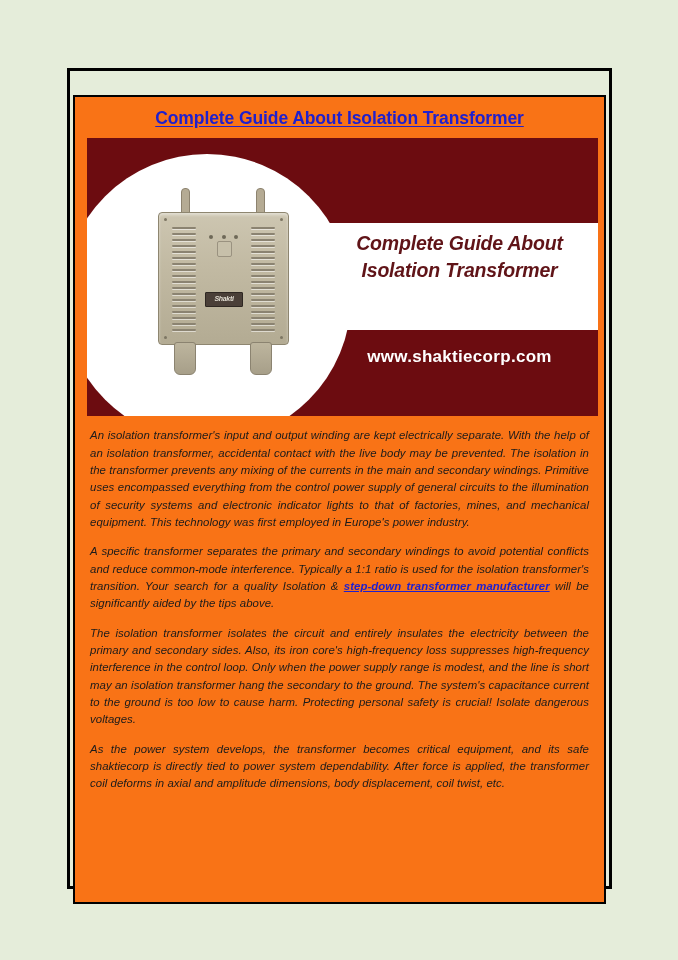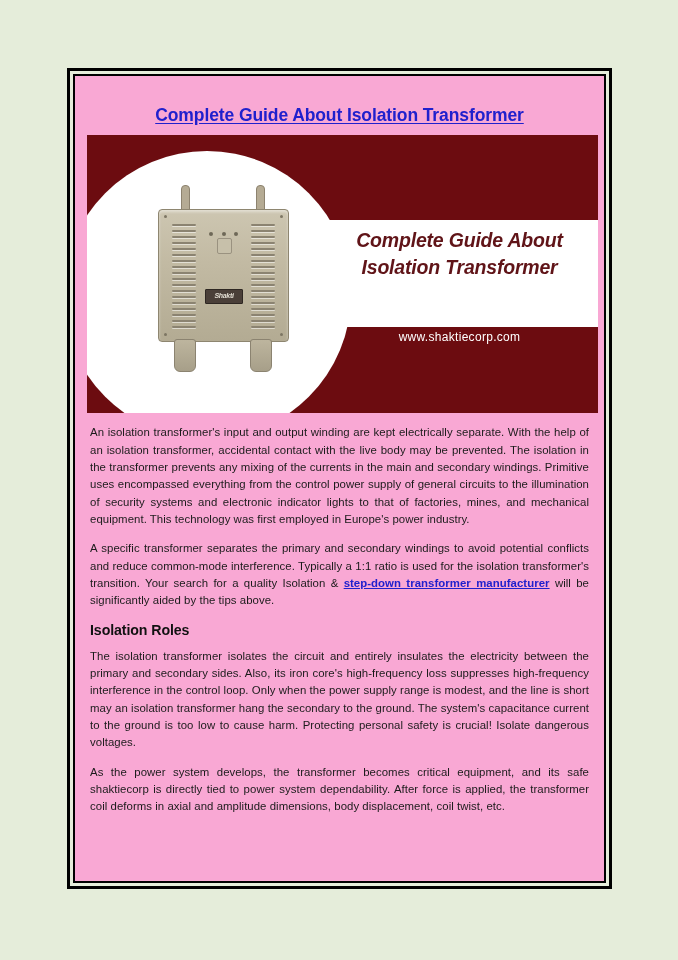--- a/index.html
+++ b/index.html
@@ -25,23 +25,24 @@
     box-sizing: border-box;
     border: 3px solid #000000;
     background: #e5edda;
     padding: 3px;
   }
   #doc-frame-inner {
     box-sizing: border-box;
     width: 100%;
     height: 100%;
     border: 2px solid #000000;
-    background: #f9a8d4;
-    padding: 22px 12px 0 12px;
+    background: #f97316;
+    padding: 4px 12px 0 12px;
     position: relative;
+    margin-top: 21px;
   }
 
   
   #page-title {
     text-align: center;
     font-size: 17.5px;
     font-weight: bold;
     color: #2020cd;
     text-decoration: underline;
     text-underline-offset: 2px;
@@ -85,25 +86,25 @@
     font-size: 19.5px;
     font-style: italic;
     font-weight: bold;
     color: #601418;
     line-height: 1.38;
     letter-spacing: -0.2px;
   }
   #banner-url {
     position: absolute;
     left: 250px;
-    top: 195px;
+    top: 209px;
     width: 245px;
     text-align: center;
-    font-size: 12px;
-    font-weight: normal;
+    font-size: 17px;
+    font-weight: bold;
     color: #ffffff;
     letter-spacing: 0.3px;
   }
 
   
   #transformer {
     position: absolute;
     left: 68px;
     top: 50px;
     width: 135px;
@@ -204,20 +205,21 @@
   .tf-screw {
     position: absolute;
     width: 3px; height: 3px;
     border-radius: 50%;
     background: #7d7663;
   }
 
   
   #article {
     padding: 11px 3px 0 3px;
+    font-style: italic;
   }
   .para {
     font-size: 11.4px;
     line-height: 1.52;
     color: #1b1b1b;
     text-align: justify;
     margin: 0 0 12px 0;
     letter-spacing: 0.05px;
   }
   .section-heading {
@@ -317,21 +319,20 @@
       <div id="banner-url">www.shaktiecorp.com</div>
 
     </div>
 
     <div id="article">
 
       <p class="para">An isolation transformer's input and output winding are kept electrically separate. With the help of an isolation transformer, accidental contact with the live body may be prevented. The isolation in the transformer prevents any mixing of the currents in the main and secondary windings. Primitive uses encompassed everything from the control power supply of general circuits to the illumination of security systems and electronic indicator lights to that of factories, mines, and mechanical equipment. This technology was first employed in Europe's power industry.</p>
 
       <p class="para"><span>A specific transformer separates the primary and secondary windings to avoid potential conflicts and reduce common-mode interference. Typically a 1:1 ratio is used for the isolation transformer's transition. Your search for a quality Isolation &amp; </span><a class="inline-link" href="#">step-down transformer manufacturer</a><span> will be significantly aided by the tips above.</span></p>
 
-      <h2 class="section-heading">Isolation Roles</h2>
 
       <p class="para">The isolation transformer isolates the circuit and entirely insulates the electricity between the primary and secondary sides. Also, its iron core's high-frequency loss suppresses high-frequency interference in the control loop. Only when the power supply range is modest, and the line is short may an isolation transformer hang the secondary to the ground. The system's capacitance current to the ground is too low to cause harm. Protecting personal safety is crucial! Isolate dangerous voltages.</p>
 
       <p class="para">As the power system develops, the transformer becomes critical equipment, and its safe shaktiecorp is directly tied to power system dependability. After force is applied, the transformer coil deforms in axial and amplitude dimensions, body displacement, coil twist, etc.</p>
 
     </div>
   </div>
 </div>
 
 </body></html>

